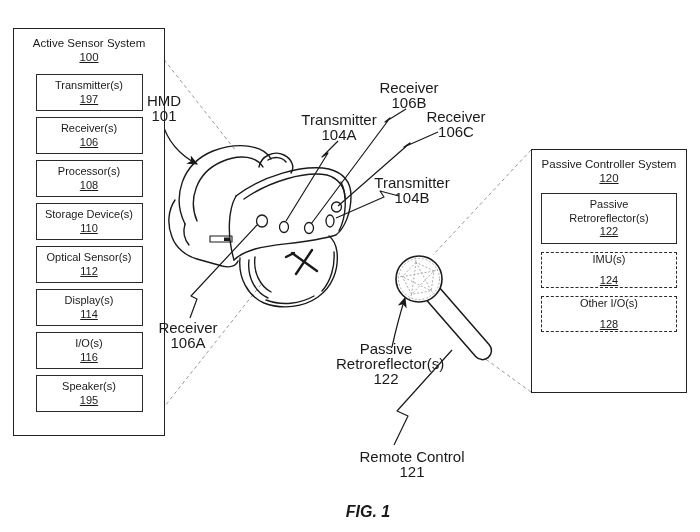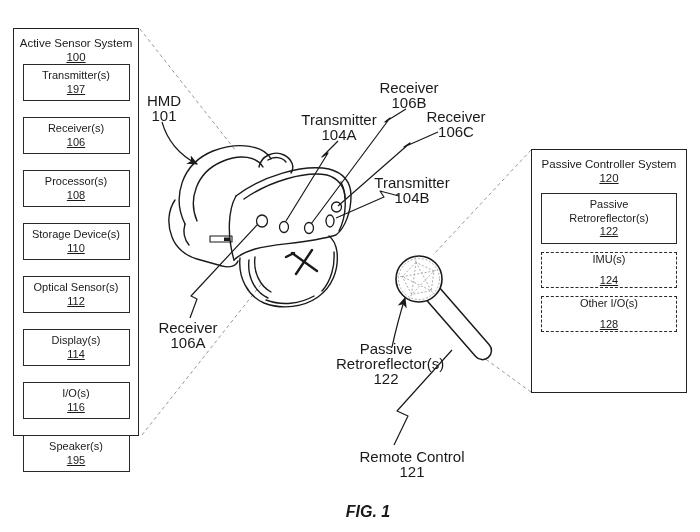--- a/index.html
+++ b/index.html
@@ -11,23 +11,23 @@
   .panel{position:absolute;border:1.8px solid #222;background:#fff;box-sizing:border-box;
          display:flex;flex-direction:column;align-items:center;}
   .panel-title{text-align:center;font-size:11.5px;line-height:14px;padding-top:7px;}
   .refnum{text-decoration:underline;}
   .items{display:flex;flex-direction:column;align-items:center;}
   .cbox{border:1.4px solid #2a2a2a;background:#fff;box-sizing:border-box;
         display:flex;flex-direction:column;align-items:center;justify-content:center;
         text-align:center;font-size:11px;line-height:13.5px;}
   .cbox.dashed{border-style:dashed;gap:8px;}
 
-  #left-panel{left:13px;top:28px;width:126px;height:408px;}
+  #left-panel{left:13px;top:28px;width:152px;height:408px;}
   #left-panel .panel-title{height:38px;}
-  #left-panel .items{gap:16px;}
+  #left-panel .items{gap:6px;}
   #left-panel .cbox{width:107px;height:37px;}
 
   #right-panel{left:531px;top:149px;width:156px;height:244px;}
   #right-panel .panel-title{height:36px;}
   #right-panel .cbox{width:136px;}
   #right-panel .items{gap:8px;}
   .cbox.tall{height:51px;}
   .cbox.short{height:36px;}
   .wrap-narrow{max-width:100px;}
 

